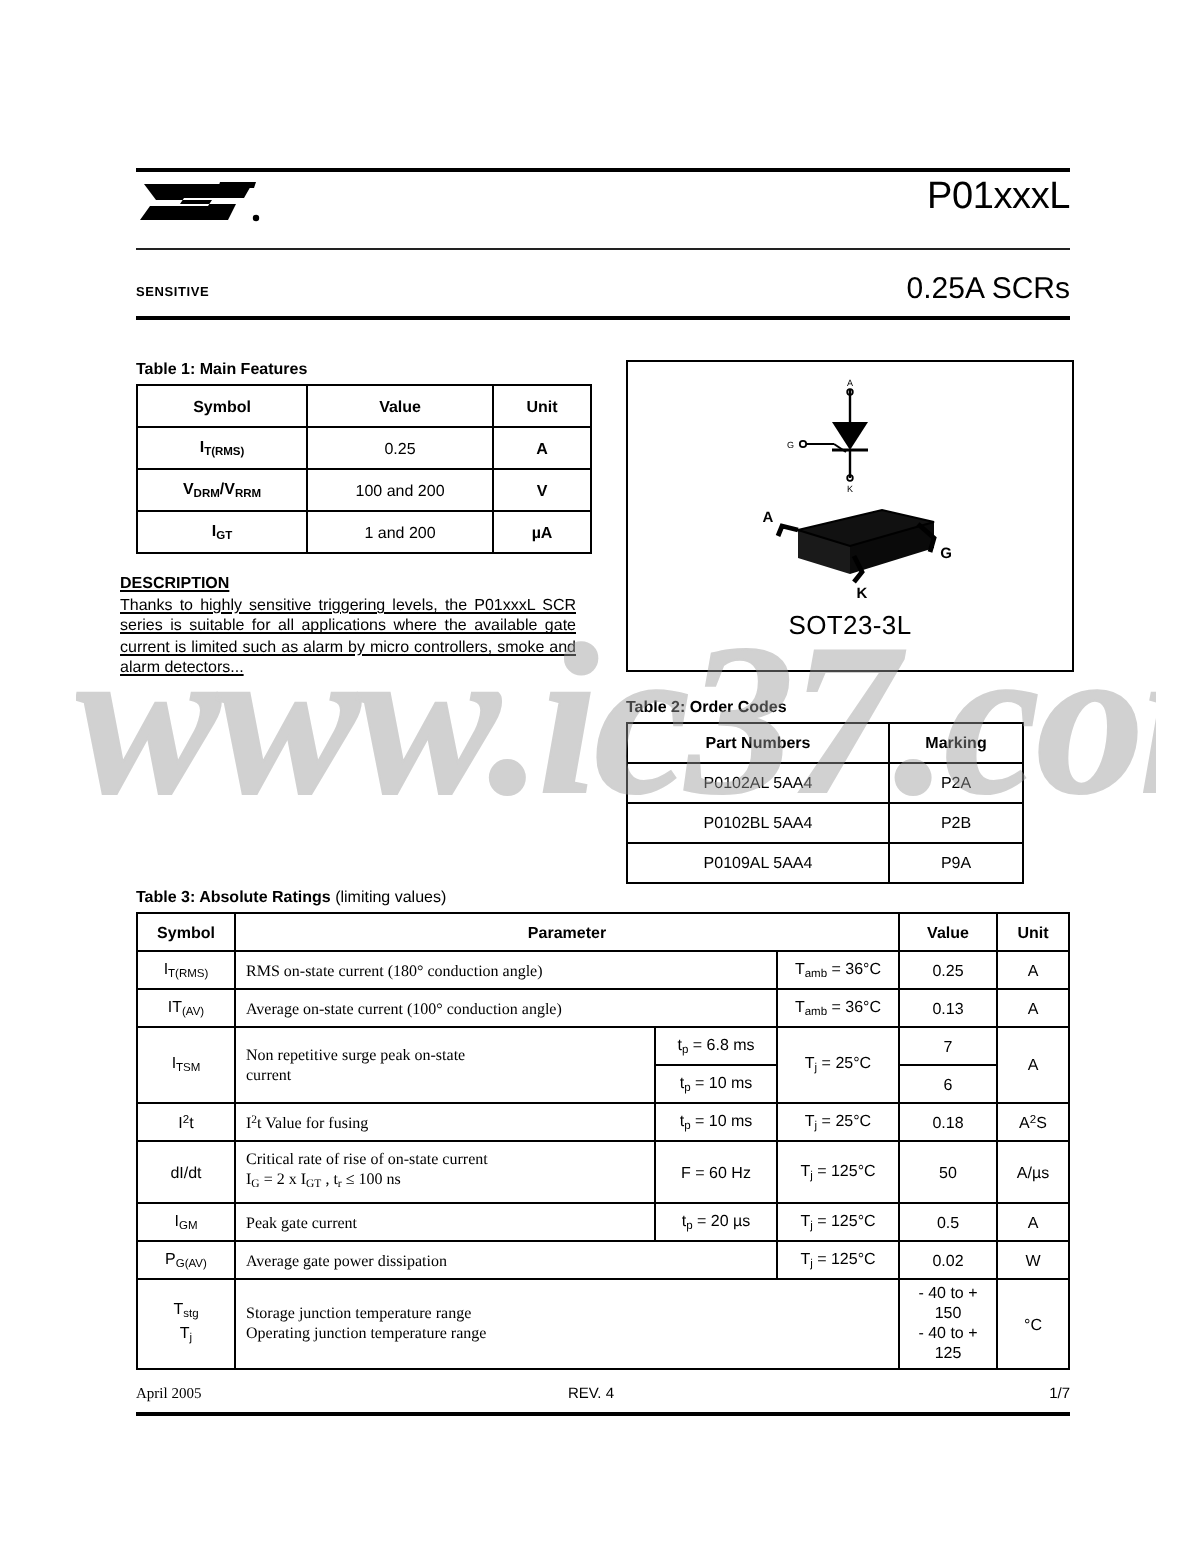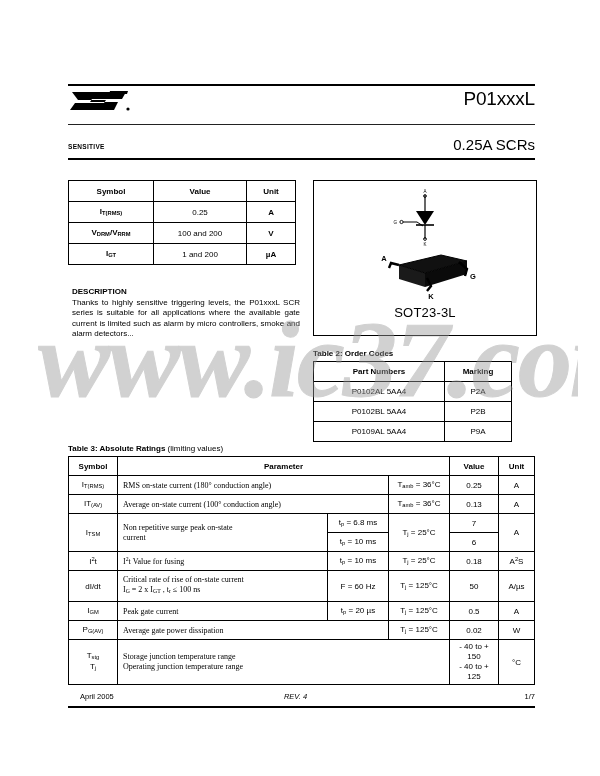--- a/index.html
+++ b/index.html
@@ -105,22 +105,23 @@
   }
   #t1 { width: 228px; }
   #t1 td, #t1 th { height: 16px; }
   #t1 .c-sym { width: 84px; }
   #t1 .c-val { width: 96px; }
   #t1 .c-unit { width: 46px; }
 
   
   #desc-block {
     position: absolute;
-    left: 72px; top: 287px;
+    left: 60px; top: 287px;
     width: 228px;
+    text-decoration: underline;
   }
   #desc-title {
     font-size: 8px;
     font-weight: bold;
     margin-bottom: 2px;
   }
   #desc-block p {
     margin: 0;
     font-size: 8px;
     line-height: 10.4px;
@@ -183,22 +184,22 @@
   #t3 .twoline { line-height: 10px; }
 
   
   #footer {
     position: absolute;
     left: 68px; top: 692px;
     width: 467px;
     height: 14px;
     font-size: 7.5px;
   }
-  #footer .f-left  { position: absolute; left: 12px;  top: 0; }
-  #footer .f-mid   { position: absolute; left: 0; right: 12px; top: 0; text-align: center; font-style: italic; }
+  #footer .f-left  { position: absolute; left: 0;  top: 0; font-family: Liberation Serif, serif; }
+  #footer .f-mid   { position: absolute; left: 0; right: 12px; top: 0; text-align: center; }
   #footer .f-right { position: absolute; right: 0; top: 0; }
   #footer-rule {
     position: absolute;
     left: 68px; top: 706px;
     width: 467px; height: 2px;
     background: #000;
   }
 
   
   #watermark {
@@ -230,20 +231,21 @@
   <div class="part-title">P01xxxL</div>
 
   <div class="hdr-rule-mid"></div>
 
   <div class="sensitive">SENSITIVE</div>
   <div class="subtitle">0.25A SCRs</div>
 
   <div class="hdr-rule-bot"></div>
 
   <div id="t1-block">
+    <div class="tblcap">Table 1: Main Features</div>
     <table class="tbl" id="t1">
       <thead>
         <tr>
           <th class="c-sym">Symbol</th>
           <th class="c-val">Value</th>
           <th class="c-unit">Unit</th>
         </tr>
       </thead>
       <tbody>
         <tr>

